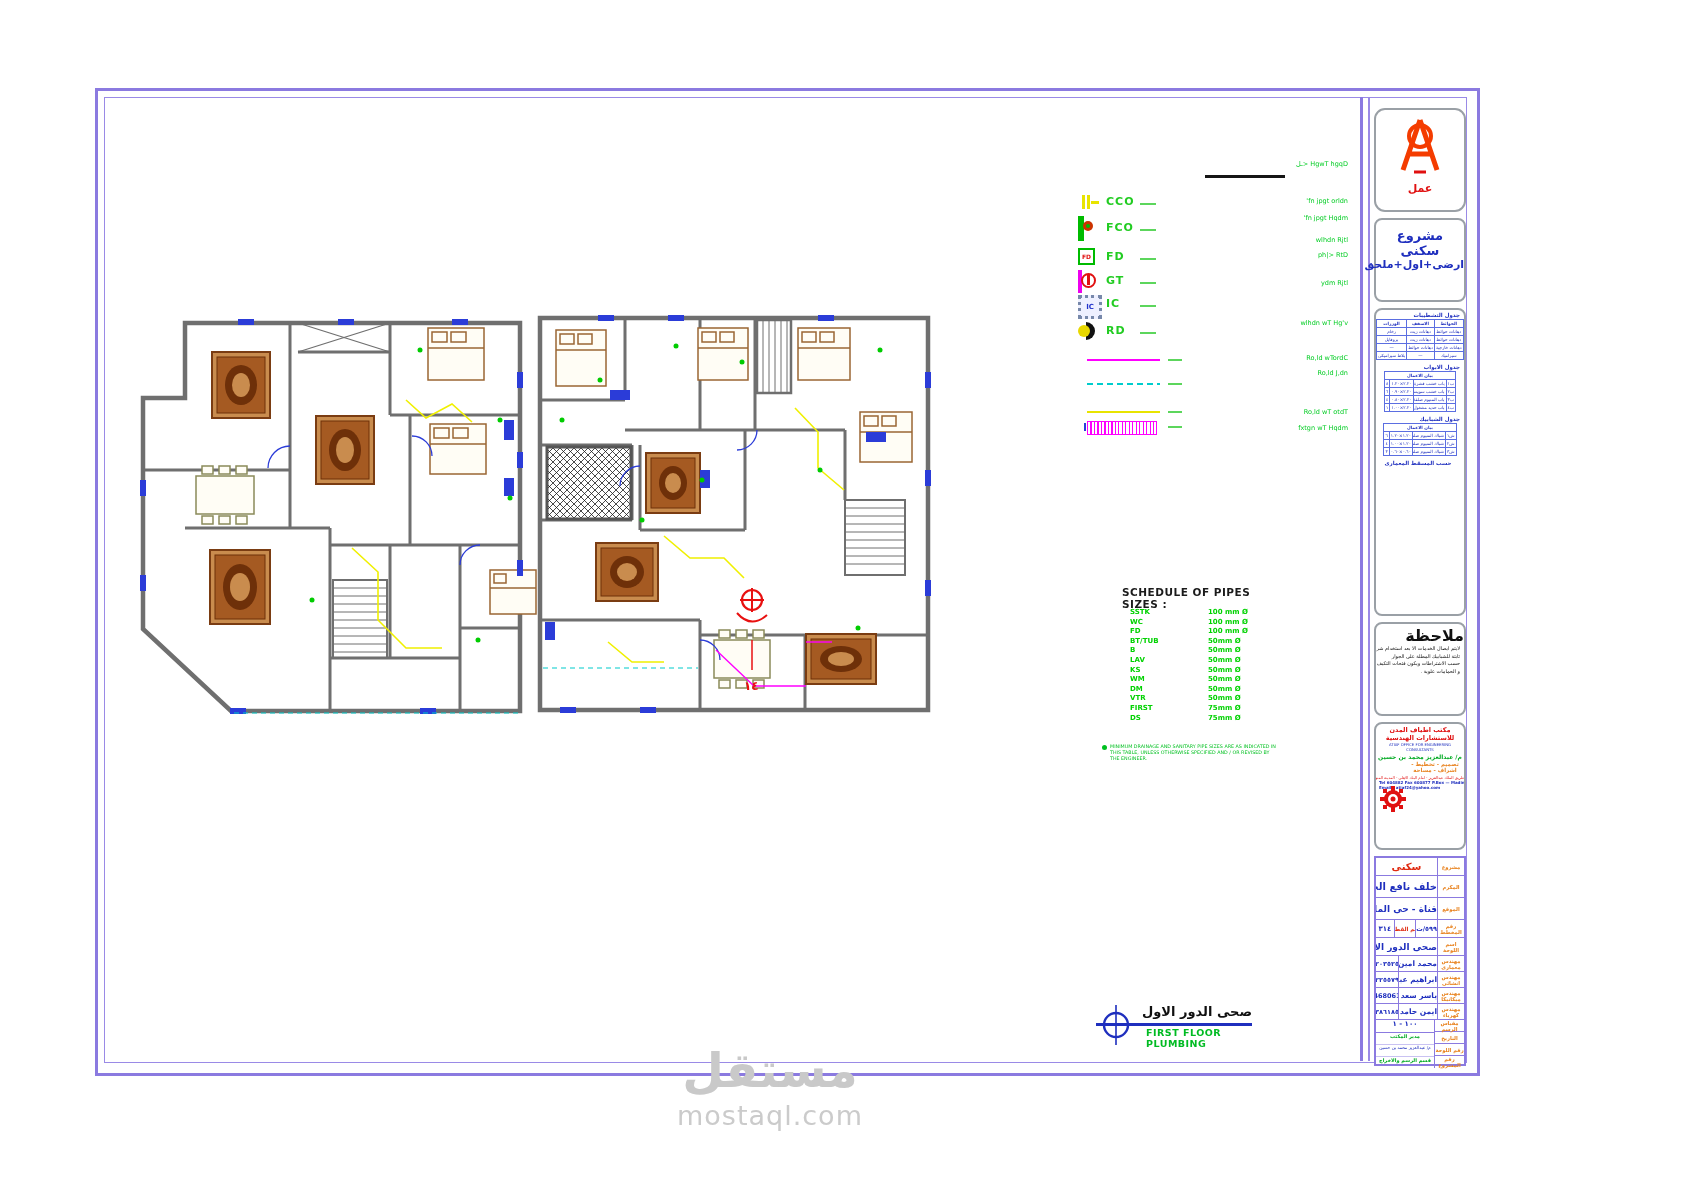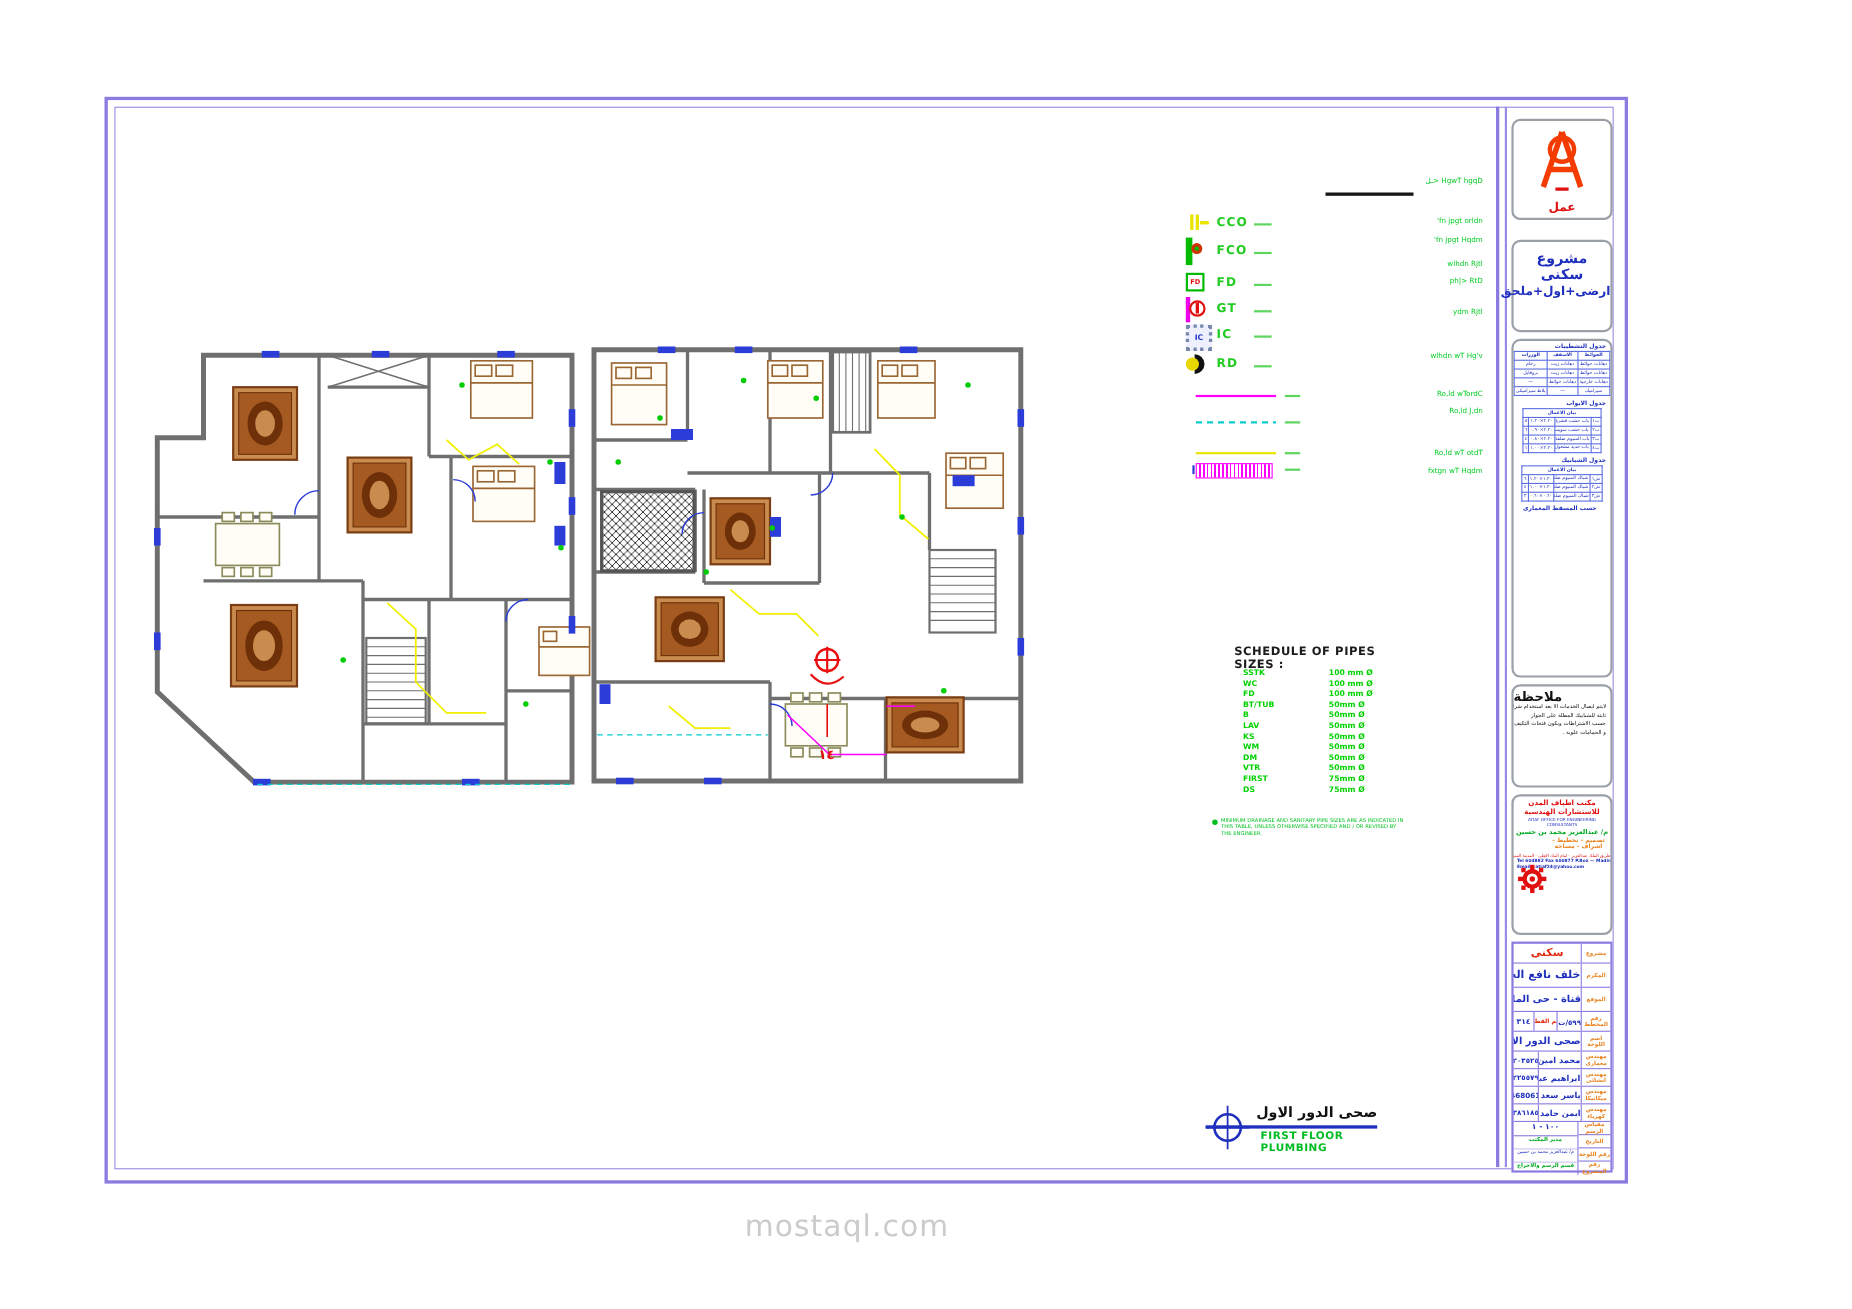--- a/index.html
+++ b/index.html
@@ -29,21 +29,21 @@
   .pt-ar{left:1130px;top:1004px;width:122px;text-align:right;font-size:13px;font-weight:bold;color:#101010;direction:rtl;}
   .pt-line{left:1096px;top:1023px;width:156px;height:2.5px;background:#1f2fbe;}
   .pt-en{left:1146px;top:1027px;width:120px;font-size:9.5px;font-weight:bold;color:#00bb22;letter-spacing:.5px;}
   
   .tb-box{position:absolute;left:1374px;width:92px;border:2px solid #9aa0a6;border-radius:8px;background:#fff;box-sizing:border-box;}
   .tb-proj{color:#1f2fbe;font-weight:bold;text-align:center;direction:rtl;}
   .cap{font-size:5.5px;color:#1f2fbe;font-weight:bold;text-align:right;direction:rtl;padding:2px 4px 0 0;}
   table.mini{border-collapse:collapse;margin:1px auto 2px auto;direction:rtl;}
   table.mini td,table.mini th{border:0.8px solid #5b6ee1;font-size:4.3px;color:#1f2fbe;padding:1px 1px;text-align:center;white-space:nowrap;max-width:30px;overflow:hidden;}
   table.mini th{font-weight:bold;}
-  .note-title{font-size:12px;font-weight:bold;color:#101010;text-align:left;margin-top:2px;}
+  .note-title{font-size:16px;font-weight:bold;color:#101010;text-align:right;margin-top:2px;}
   .note-line{font-size:5px;line-height:7.5px;color:#101010;text-align:right;direction:rtl;padding:0 4px;white-space:nowrap;overflow:hidden;}
   .off-ar{font-size:6.5px;font-weight:bold;color:#e01010;text-align:center;direction:rtl;margin-top:2px;}
   .off-en{font-size:3.8px;color:#1f2fbe;text-align:center;}
   .off-eng{font-size:6px;font-weight:bold;color:#00aa22;text-align:center;direction:rtl;margin-top:1px;}
   .off-serv{font-size:5.5px;font-weight:bold;color:#e8821e;text-align:center;direction:rtl;margin-top:1px;}
   .off-addr{font-size:3.8px;color:#e01010;text-align:center;direction:rtl;margin-top:2px;white-space:nowrap;overflow:hidden;}
   .off-tel{font-size:4px;font-weight:bold;color:#1f2fbe;text-align:left;padding-left:3px;white-space:nowrap;overflow:hidden;}
   .info{position:absolute;left:1374px;top:856px;width:92px;height:210px;border:2px solid #8b7ae0;box-sizing:border-box;background:#fff;}
   .irow{position:relative;border-bottom:1px solid #8b7ae0;display:flex;direction:rtl;align-items:center;box-sizing:border-box;}
   .ilabel{width:26px;flex:none;border-left:1px solid #8b7ae0;align-self:stretch;display:flex;align-items:center;justify-content:center;
@@ -405,21 +405,21 @@
   </div>
 
   <svg class="abs" style="left:1096px;top:1005px" width="40" height="40" viewBox="0 0 40 40">
     <circle cx="20" cy="20" r="12" stroke="#1f2fbe" stroke-width="2.4" fill="none"></circle>
     <path d="M20,0 V40 M0,20 H40" stroke="#1f2fbe" stroke-width="1.6"></path>
   </svg>
   <div class="abs pt-ar">صحى الدور الاول</div>
   <div class="abs pt-line"></div>
   <div class="abs pt-en">FIRST FLOOR PLUMBING</div>
 
-  <div class="tb-box" style="top:108px;height:92px;">
+  <div class="tb-box" style="top:108px;height:104px;border-radius:11px;">
     <svg width="60" height="66" viewBox="0 0 60 66" style="display:block;margin:4px auto 0 auto;">
       <path d="M30,6 L13,56 M30,6 L47,56 M18,40 L42,40" stroke="#f43c00" stroke-width="5" fill="none"></path>
       <circle cx="30" cy="22" r="11" stroke="#f43c00" stroke-width="4" fill="none"></circle>
       <path d="M24,58 H36" stroke="#e01010" stroke-width="3"></path>
     </svg>
     <div style="text-align:center;color:#e01010;font-weight:bold;font-size:11px;direction:rtl;margin-top:2px;">عمل</div>
   </div>
 
   <div class="tb-box" style="top:218px;height:84px;padding-top:8px;">
     <div class="tb-proj" style="font-size:13px">مشروع</div>
@@ -624,15 +624,16 @@
       </div>
       <div style="flex:1;">
         <div style="height:12px;border-bottom:1px solid #8b7ae0;font-size:7px;font-weight:bold;color:#1f2fbe;text-align:center;">١٠٠ - ١</div>
         <div style="height:11px;font-size:5px;font-weight:bold;color:#00aa22;text-align:center;direction:rtl;border-bottom:1px solid #c9c2f2;">مدير المكتب</div>
         <div style="height:11px;font-size:4.3px;color:#1f2fbe;text-align:center;direction:rtl;border-bottom:1px solid #c9c2f2;">م/ عبدالعزيز محمد بن حسين</div>
         <div style="height:11px;font-size:5px;font-weight:bold;color:#00aa22;text-align:center;direction:rtl;">قسم الرسم والاخراج</div>
       </div>
     </div>
   </div>
 
+  <div class="abs watermark-ar">مستقل</div>
   <div class="abs watermark-en">mostaql.com</div>
 
 </div>
 
 </body></html>

